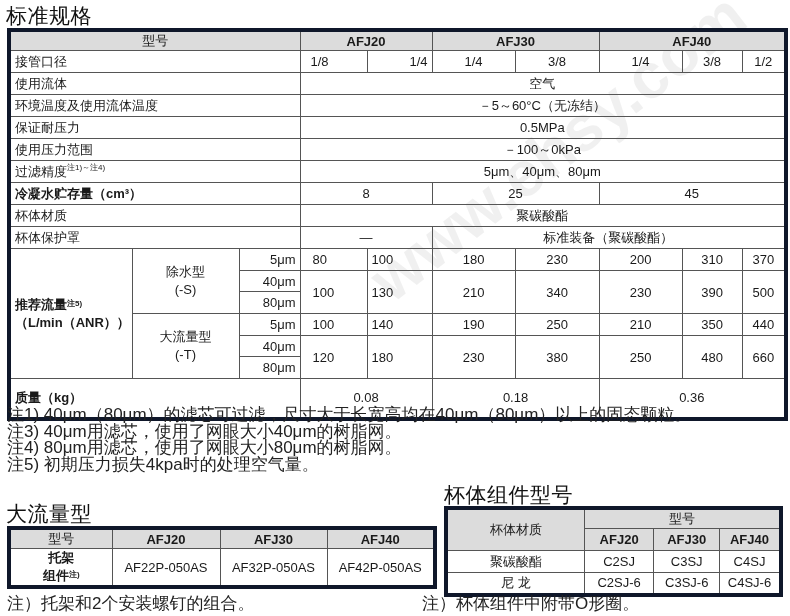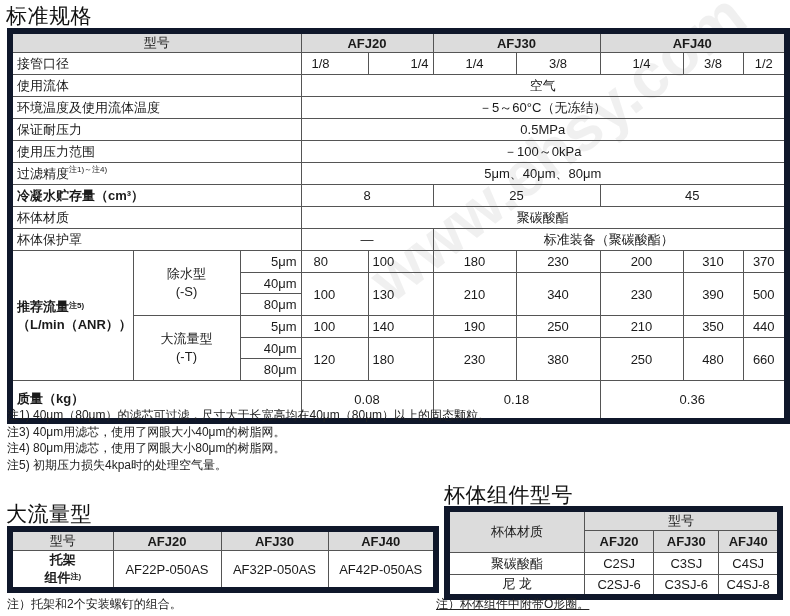--- a/index.html
+++ b/index.html
@@ -7,23 +7,23 @@
          font-family:"Liberation Sans","DejaVu Sans",sans-serif; color:#1a1a1a; }
   .h1 { position:absolute; font-size:21px; font-weight:normal; letter-spacing:0.5px; color:#111; }
   table { border-collapse:collapse; position:absolute; table-layout:fixed; }
   td, th { border:1px solid #555; padding:0 4px; font-size:13px; font-weight:normal; white-space:nowrap; overflow:hidden; }
   .hdr { background:#dcdcdc; }
   .b { font-weight:bold; }
   .c { text-align:center; }
   .r { text-align:right; }
   .l { text-align:left; }
   sup { font-size:8px; vertical-align:top; position:relative; top:-1px;margin-top:8px; }
-  .notes { position:absolute; font-size:12px; line-height:16.5px; color:#222; }
+  .notes { position:absolute; font-size:17px; line-height:16.5px; color:#222; }
   .notes div { white-space:nowrap; }
-  .outer { border:6px solid #0f172a; }
+  .outer { border:4px solid #0f172a; }
   .watermark { position:absolute; left:330px; top:110px; font-size:64px; color:rgba(0,0,0,0.06);
                transform:rotate(-38deg); font-weight:bold; pointer-events:none; white-space:nowrap; }
 </style>
 </head>
 <body>
 
 <div class="watermark">www.ehsy.com</div>
 
 <div class="h1" style="left:6px; top:2px;">标准规格</div>
 
@@ -218,17 +218,17 @@
   <tr style="height:22px">
     <td class="c">聚碳酸酯</td>
     <td class="c">C2SJ</td>
     <td class="c">C3SJ</td>
     <td class="c">C4SJ</td>
   </tr>
   <tr style="height:22px">
     <td class="c">尼 龙</td>
     <td class="c">C2SJ-6</td>
     <td class="c">C3SJ-6</td>
-    <td class="c">C4SJ-8</td>
+    <td class="c">C4SJ-6</td>
   </tr>
 </tbody>
   </table>
-<div class="notes" style="left:436px; top:596px;text-decoration:underline;">注）杯体组件中附带O形圈。</div>
+<div class="notes" style="left:422px; top:596px;">注）杯体组件中附带O形圈。</div>
 
 </body></html>

